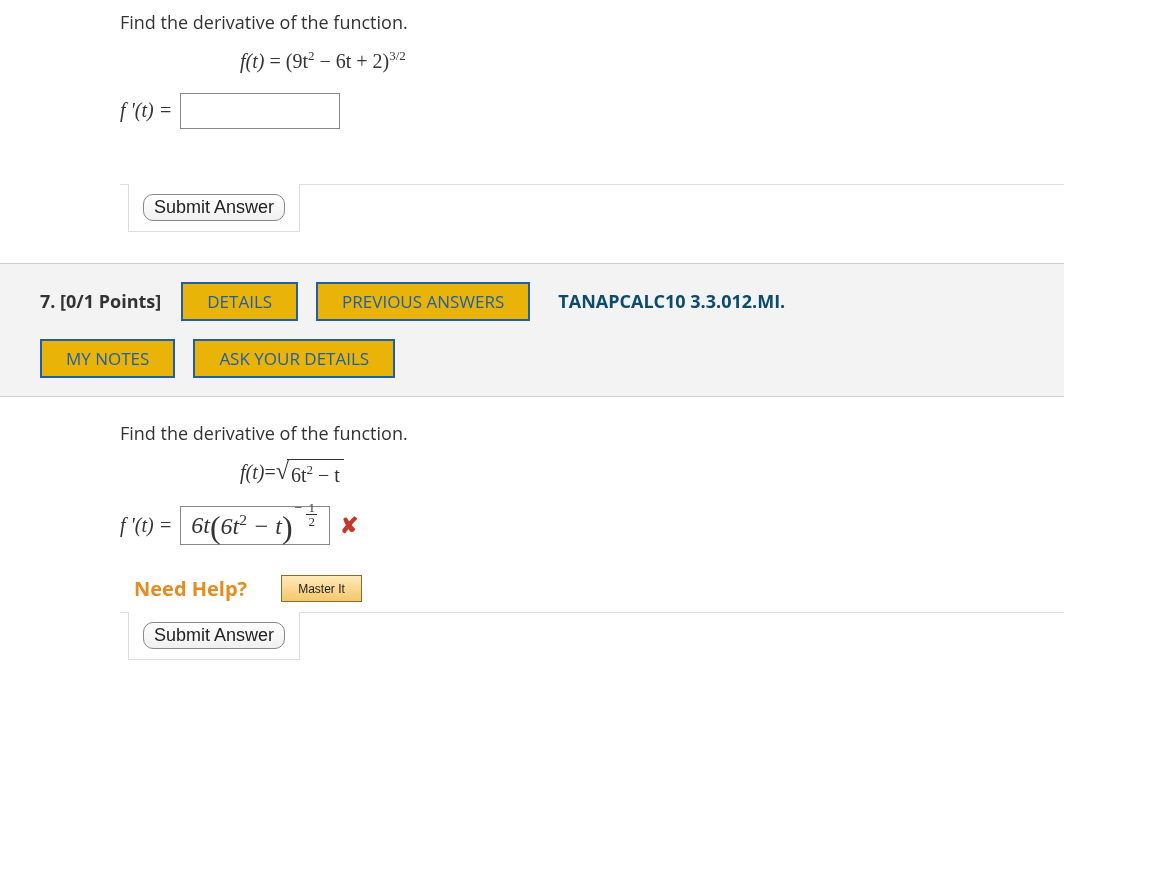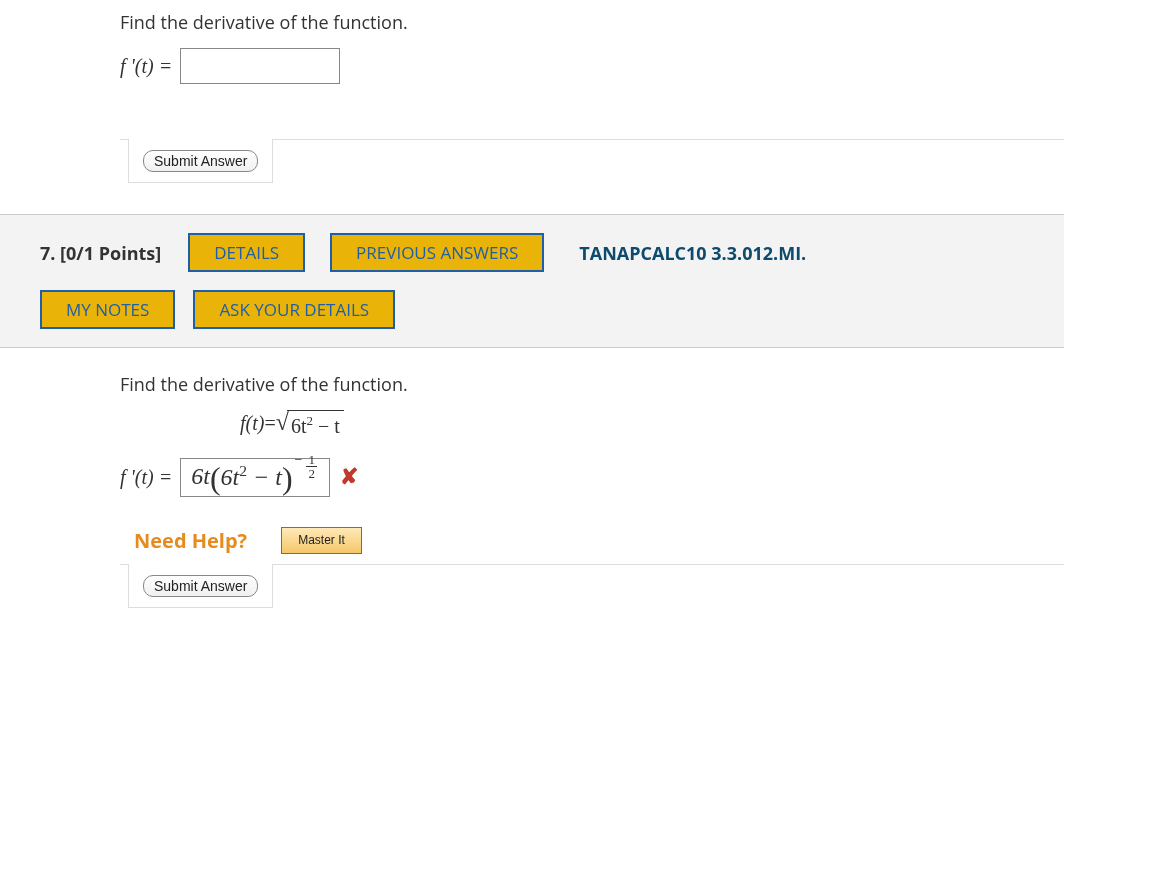--- a/index.html
+++ b/index.html
@@ -44,21 +44,21 @@
     display: inline-flex;
     align-items: center;
   }
   .x-mark {
     color: #c0392b;
     font-weight: bold;
     font-size: 22px;
   }
   .submit-btn {
     font-family: Arial, sans-serif;
-    font-size: 14px;
+    font-size: 18px;
     padding: 2px 10px;
     border: 1px solid #888;
     border-radius: 10px;
     background: linear-gradient(#fff,#f0f0f0);
     cursor: pointer;
     color: #222;
     position: relative;
     top: -1px;
     margin-left: 10px;
   }
@@ -67,21 +67,21 @@
     border-top: 1px solid #ccc;
     border-bottom: 1px solid #ccc;
     margin-top: 30px;
     padding: 18px 20px 18px 40px;
   }
   .hdr-row1, .hdr-row2 {
     display: flex;
     align-items: center;
     flex-wrap: wrap;
   }
-  .hdr-row1 { margin-bottom: 18px; gap: 7px; }
+  .hdr-row1 { margin-bottom: 18px; }
   .q-num { font-weight: bold; font-size: 18px; margin-right: 20px; }
   .hdr-btn {
     border: 2px solid #1f5fa7;
     color: #1f5fa7;
     background: #eab308;
     padding: 6px 24px;
     font-size: 17px;
     margin-right: 18px;
     cursor: pointer;
     font-family: inherit;
@@ -172,20 +172,23 @@
     top: -1px;
   }
 </style>
 </head>
 <body>
 
 <div class="outer">
 
   <div class="q-body">
     <div class="prompt">Find the derivative of the function.</div>
+    <div class="formula-row">
+      <span>f(t)</span><span class="upright"> = </span><span class="upright">(9t</span><sup>2</sup><span class="upright"> − 6t + 2)</span><sup>3/2</sup>
+    </div>
     <div class="answer-row">
       <span class="lhs">f '(t) = </span>
       <div class="answer-input"></div>
     </div>
   </div>
 
   <div class="submit-block">
     <div class="tab">
       <button class="submit-btn" style="top:0;margin-left:0;">Submit Answer</button>
     </div>

